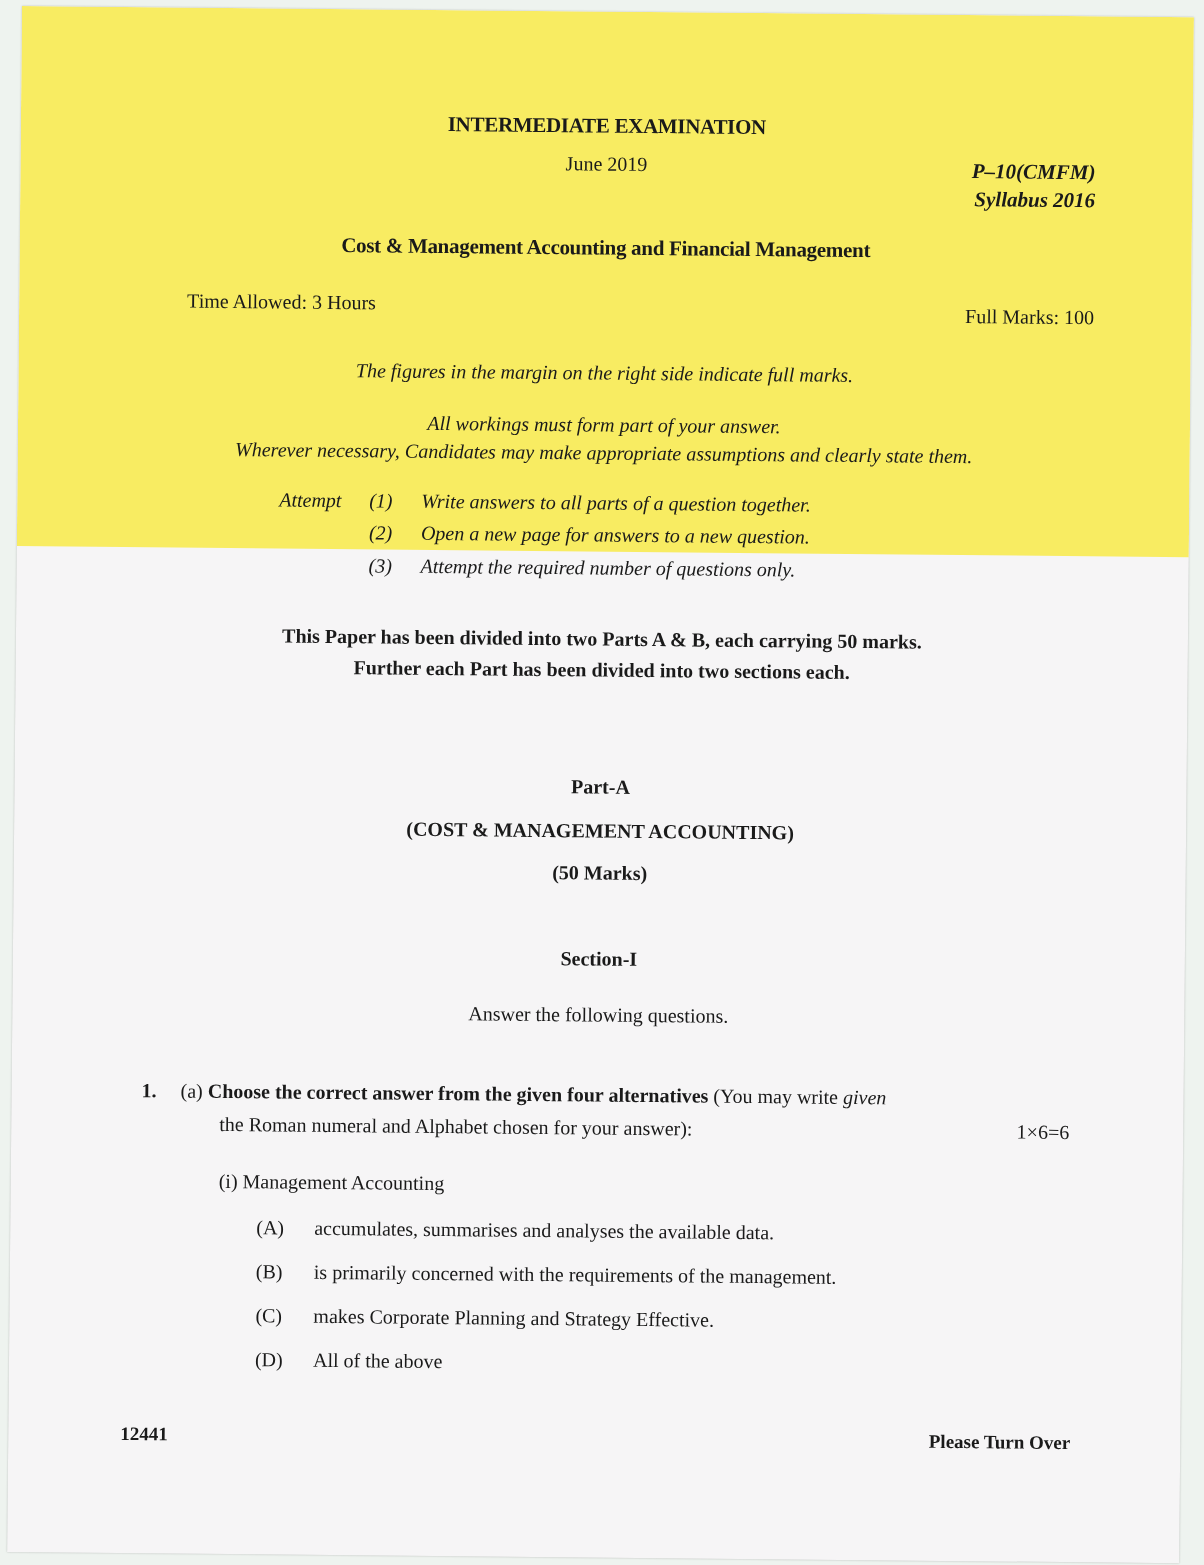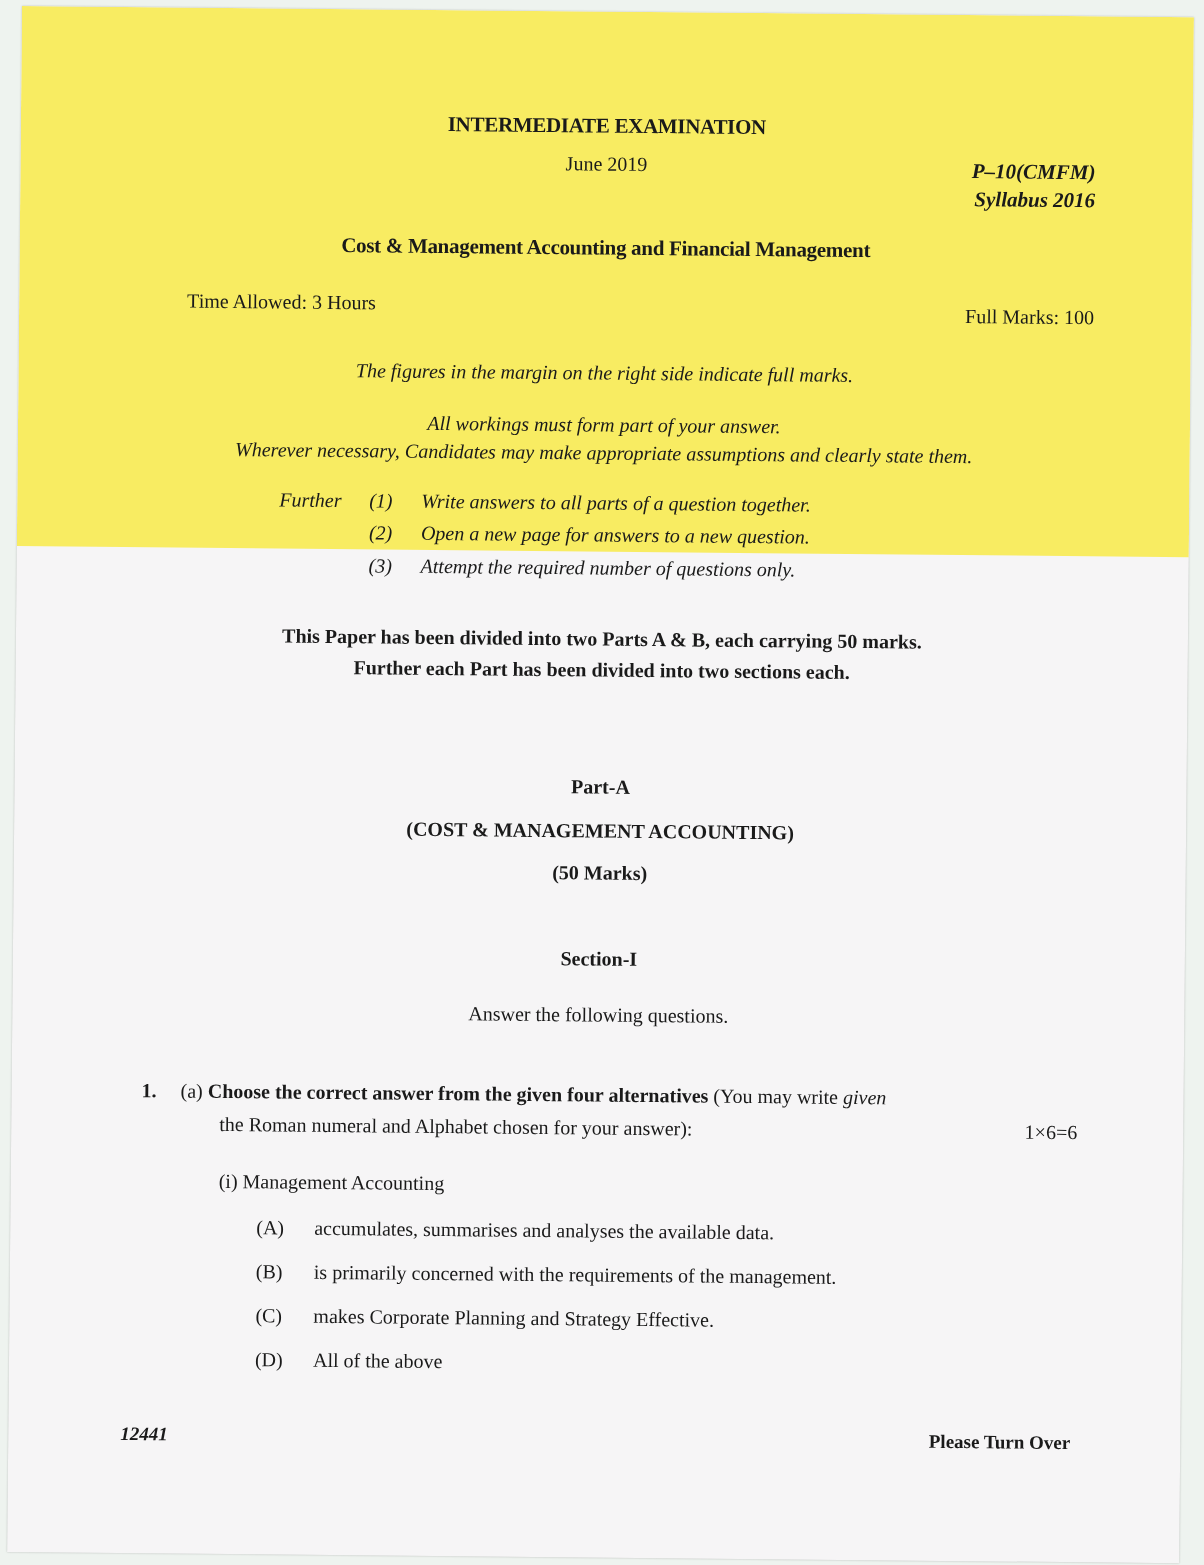--- a/index.html
+++ b/index.html
@@ -75,21 +75,21 @@
 
   <div class="abs meta" style="top:282px; left:168px;">Time Allowed:  3 Hours</div>
   <div class="abs meta" style="top:290px; right:97px;">Full Marks: 100</div>
 
   <div class="abs center note" style="top:350px;">The figures in the margin on the right side indicate full marks.</div>
   <div class="abs center note" style="top:402px;">All workings must form part of your answer.</div>
   <div class="abs center note" style="top:430px;">Wherever necessary, Candidates may make appropriate assumptions and clearly state them.</div>
 
   <div class="abs" style="top:480px; left:262px;">
     <div class="instr-row" style="height:32px;">
-      <span class="please">Further</span>
+      <span class="please">Attempt</span>
       <span class="num">(1)</span>
       <span>Write answers to all parts of a question together.</span>
     </div>
     <div class="instr-row" style="height:33px;">
       <span class="please"></span>
       <span class="num">(2)</span>
       <span>Open a new page for answers to a new question.</span>
     </div>
     <div class="instr-row">
       <span class="please"></span>
@@ -109,21 +109,21 @@
   <div class="abs center part-heading" style="top:936px;">Section-I</div>
   <div class="abs center plain" style="top:992px;">Answer the following questions.</div>
 
   <div class="abs q-line" style="top:1072px; left:130px;">
     <span class="bold">1.</span>
     <span style="display:inline-block; width:14px;"></span>
     <span>(a)</span>
     <span class="bold">Choose the correct answer from the given four alternatives</span><span> (You may write </span><span class="italic">given</span>
   </div>
   <div class="abs q-line" style="top:1105px; left:208px;">the Roman numeral and Alphabet chosen for your answer):</div>
-  <div class="abs q-line" style="top:1105px; right:106px;">1×6=6</div>
+  <div class="abs q-line" style="top:1105px; right:114px;">1×6=6</div>
 
   <div class="abs q-line" style="top:1162px; left:208px;">
     <span>(i)</span>
     <span>Management Accounting</span>
   </div>
 
   <div class="abs" style="top:1208px; left:246px;">
     <div class="opt" style="height:44px;">
       <span class="lbl">(A)</span>
       <span>accumulates, summarises and analyses the available data.</span>
@@ -135,15 +135,15 @@
     <div class="opt" style="height:44px;">
       <span class="lbl">(C)</span>
       <span>makes Corporate Planning and Strategy Effective.</span>
     </div>
     <div class="opt">
       <span class="lbl">(D)</span>
       <span>All of the above</span>
     </div>
   </div>
 
-  <div class="abs footer" style="top:1416px; left:112px;font-style:italic;">12441</div>
+  <div class="abs footer" style="top:1416px; left:112px;">12441</div>
   <div class="abs footer" style="top:1416px; right:110px;">Please Turn Over</div>
 </div>
 
 </body></html>

